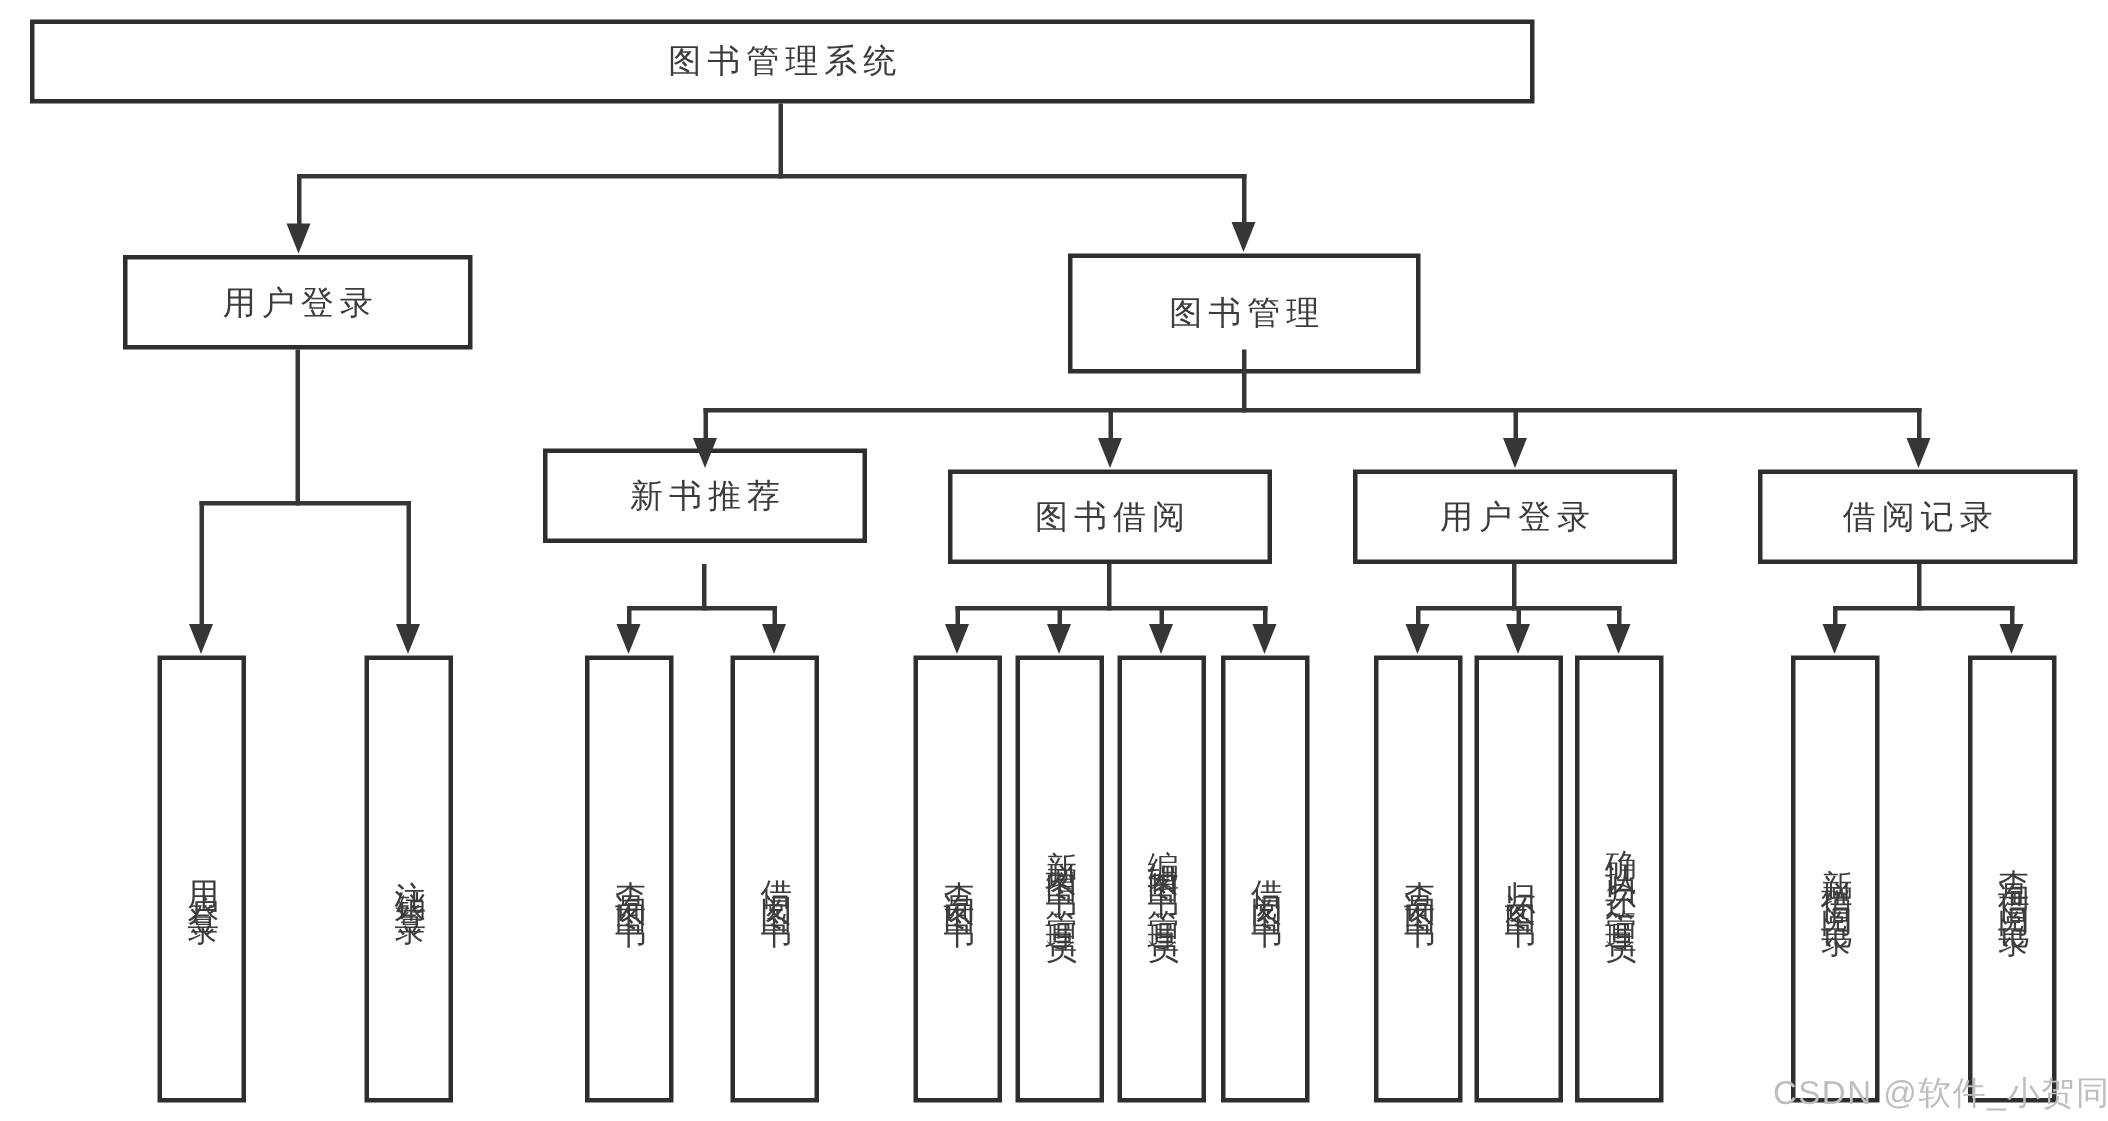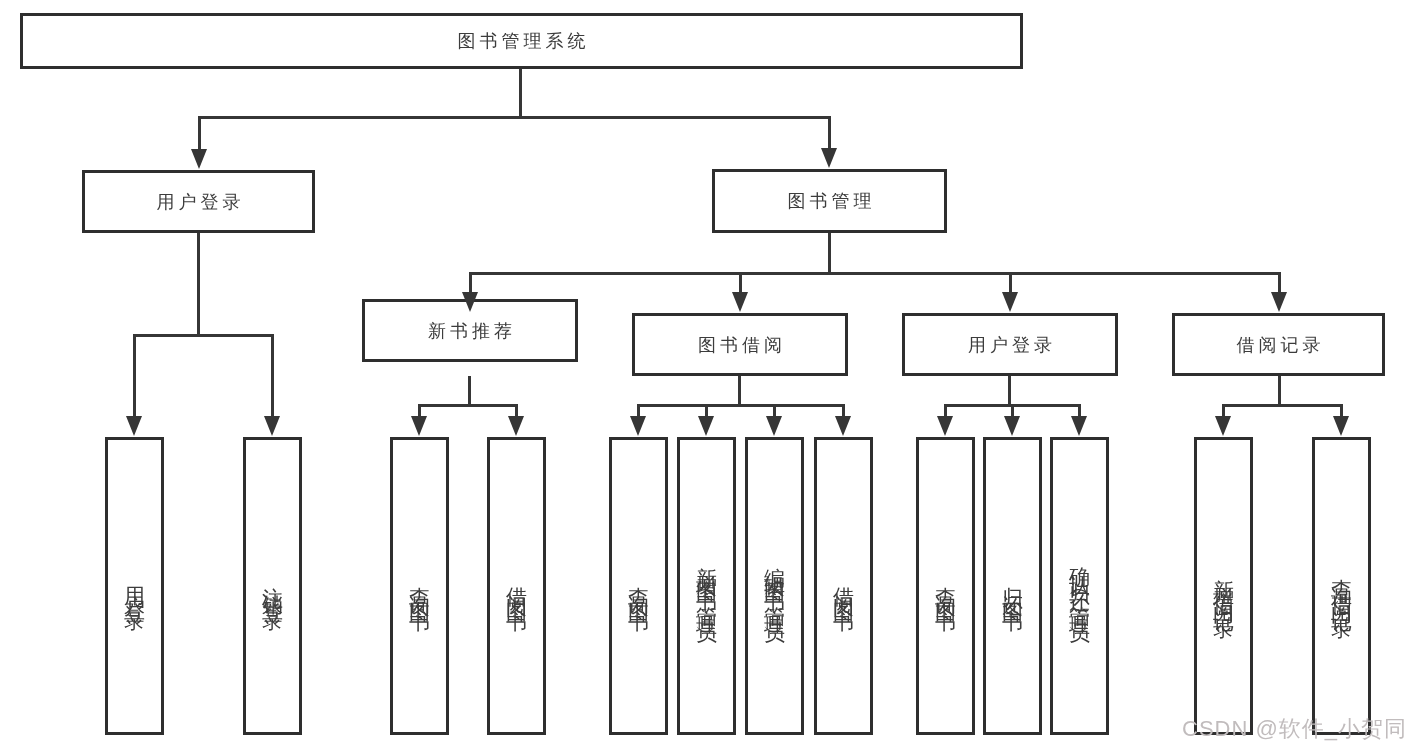--- a/index.html
+++ b/index.html
@@ -19,21 +19,21 @@
     position: absolute;
     box-sizing: border-box;
     border: 3px solid #2e2e2e;
     background: #ffffff;
     color: #3c3c3c;
     display: flex;
     align-items: center;
     justify-content: center;
   }
   .node.h {
-    font-size: 18px;
+    font-size: 22px;
     letter-spacing: 4px;
     text-indent: 4px;
   }
   .node.v {
     writing-mode: vertical-rl;
     text-orientation: mixed;
     font-size: 21px;
     letter-spacing: 8px;
     width: 59px;
     top: 437px;
@@ -85,21 +85,21 @@
   }
 </style>
 </head>
 <body>
 
 <div class="canvas">
 
   <div class="node h" style="left:20px; top:13px; width:1003px; height:56px;">图书管理系统</div>
 
   <div class="node h" style="left:82px; top:170px; width:233px; height:63px;">用户登录</div>
-  <div class="node h" style="left:712px; top:169px; width:235px; height:64px;">图书管理</div>
+  <div class="node h" style="left:712px; top:169px; width:235px; height:80px;">图书管理</div>
 
   <div class="node h" style="left:362px; top:299px; width:216px; height:63px;">新书推荐</div>
   <div class="node h" style="left:632px; top:313px; width:216px; height:63px;">图书借阅</div>
   <div class="node h" style="left:902px; top:313px; width:216px; height:63px;">用户登录</div>
   <div class="node h" style="left:1172px; top:313px; width:213px; height:63px;">借阅记录</div>
 
   <div class="node v" style="left:105px;">用户登录</div>
   <div class="node v" style="left:243px;">注销登录</div>
 
   <div class="node v" style="left:390px;">查询图书</div>

